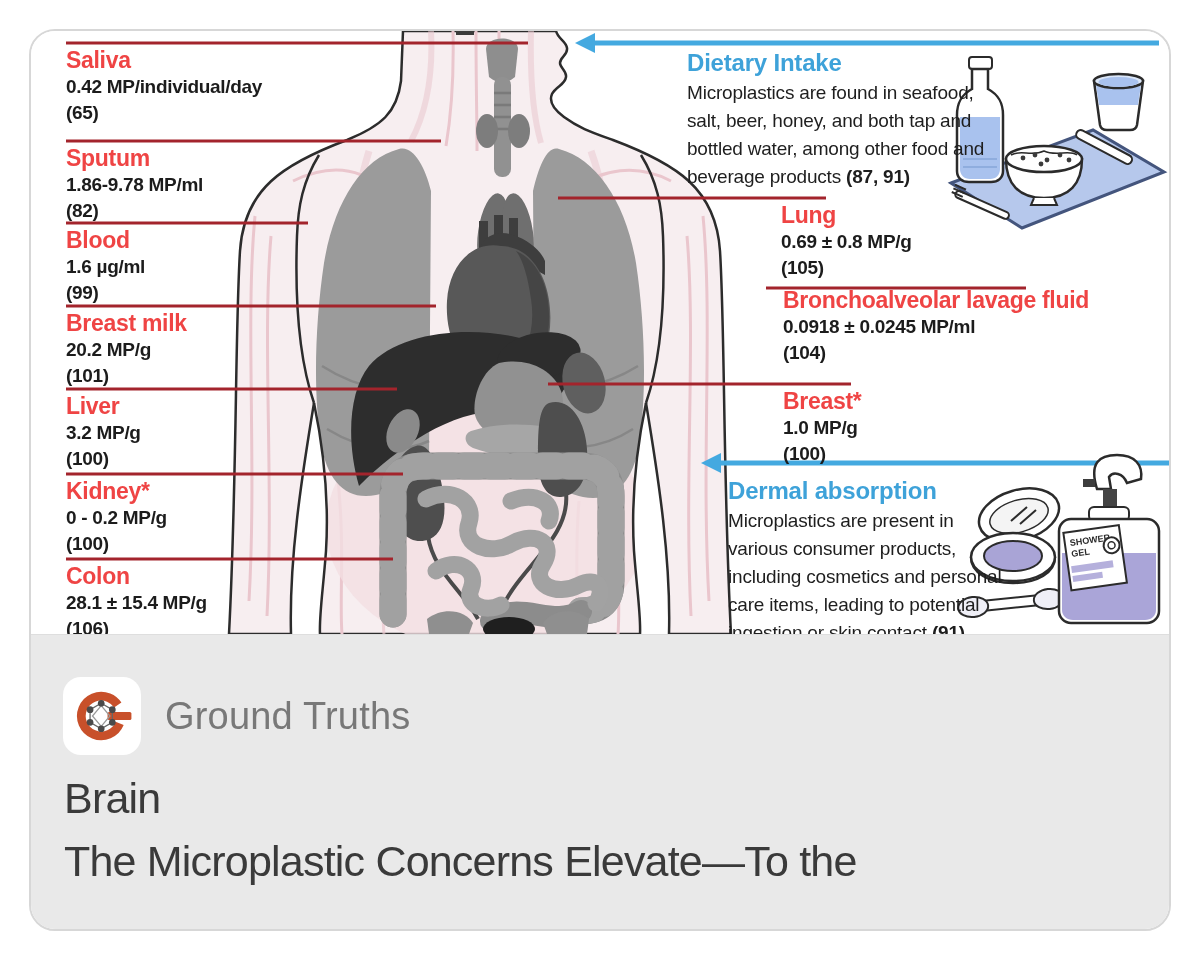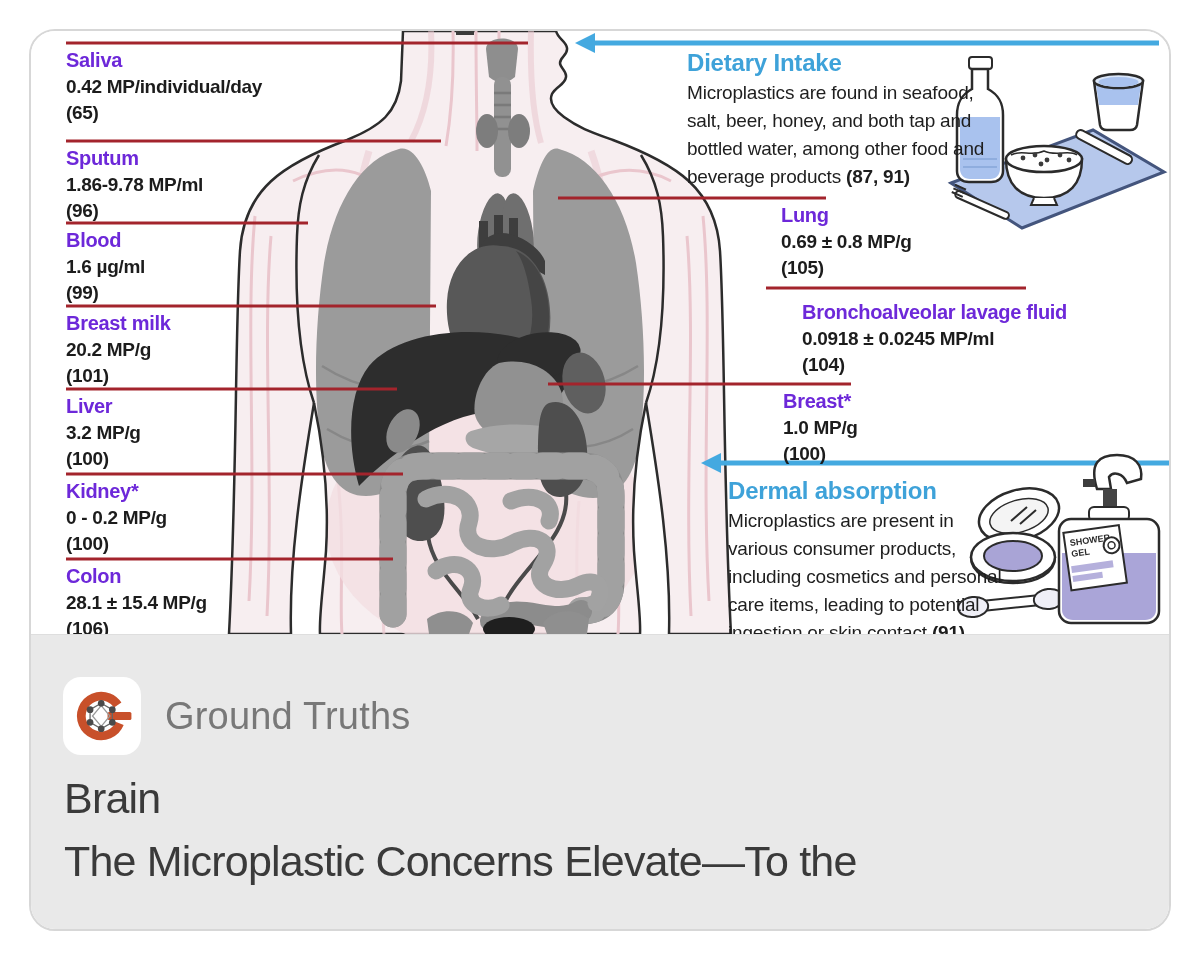--- a/index.html
+++ b/index.html
@@ -7,21 +7,21 @@
               font-family:"Liberation Sans", sans-serif; }
 
   .card { position:absolute; left:29px; top:29px; width:1142px; height:902px;
           border:2px solid #d7d7d7; border-radius:26px; overflow:hidden; background:#ffffff; }
 
   
   .image-area { position:absolute; left:0; top:0; width:1140px; height:603px; background:#ffffff; }
   .image-area svg.scene { position:absolute; left:0; top:0; }
 
   .lbl { position:absolute; width:320px; letter-spacing:-0.3px; }
-  .lbl .h { font-size:20px; font-weight:700; color:#6d28d9; line-height:27px; }
+  .lbl .h { font-size:23px; font-weight:700; color:#ef4444; line-height:27px; }
   .lbl .v { font-size:19px; font-weight:700; color:#1c1c1c; line-height:26px; }
   .lbl .r { font-size:19px; font-weight:700; color:#1c1c1c; line-height:26px; }
 
   .callout { position:absolute; letter-spacing:-0.2px; }
   .callout .h { font-size:24px; font-weight:700; color:#3ea2d9; line-height:28px; margin-bottom:2px; }
   .callout .t { font-size:19px; font-weight:500; color:#1e1e1e; line-height:28px; }
   .callout .t b { font-weight:700; }
 
   
   .footer { position:absolute; left:0; top:603px; width:1140px; height:339px;
@@ -270,21 +270,21 @@
     </svg>
 
     <div class="lbl" style="left:35px; top:16px;">
       <div class="h">Saliva</div>
       <div class="v">0.42 MP/individual/day</div>
       <div class="r">(65)</div>
     </div>
     <div class="lbl" style="left:35px; top:114px;">
       <div class="h">Sputum</div>
       <div class="v">1.86-9.78 MP/ml</div>
-      <div class="r">(96)</div>
+      <div class="r">(82)</div>
     </div>
     <div class="lbl" style="left:35px; top:196px;">
       <div class="h">Blood</div>
       <div class="v">1.6 µg/ml</div>
       <div class="r">(99)</div>
     </div>
     <div class="lbl" style="left:35px; top:279px;">
       <div class="h">Breast milk</div>
       <div class="v">20.2 MP/g</div>
       <div class="r">(101)</div>
@@ -303,21 +303,21 @@
       <div class="h">Colon</div>
       <div class="v">28.1 ± 15.4 MP/g</div>
       <div class="r">(106)</div>
     </div>
 
     <div class="lbl" style="left:750px; top:171px; width:380px;">
       <div class="h">Lung</div>
       <div class="v">0.69 ± 0.8 MP/g</div>
       <div class="r">(105)</div>
     </div>
-    <div class="lbl" style="left:752px; top:268px; width:380px;margin-left:19px;">
+    <div class="lbl" style="left:752px; top:256px; width:380px;">
       <div class="h">Bronchoalveolar lavage fluid</div>
       <div class="v">0.0918 ± 0.0245 MP/ml</div>
       <div class="r">(104)</div>
     </div>
     <div class="lbl" style="left:752px; top:357px; width:380px;">
       <div class="h">Breast*</div>
       <div class="v">1.0 MP/g</div>
       <div class="r">(100)</div>
     </div>
 

